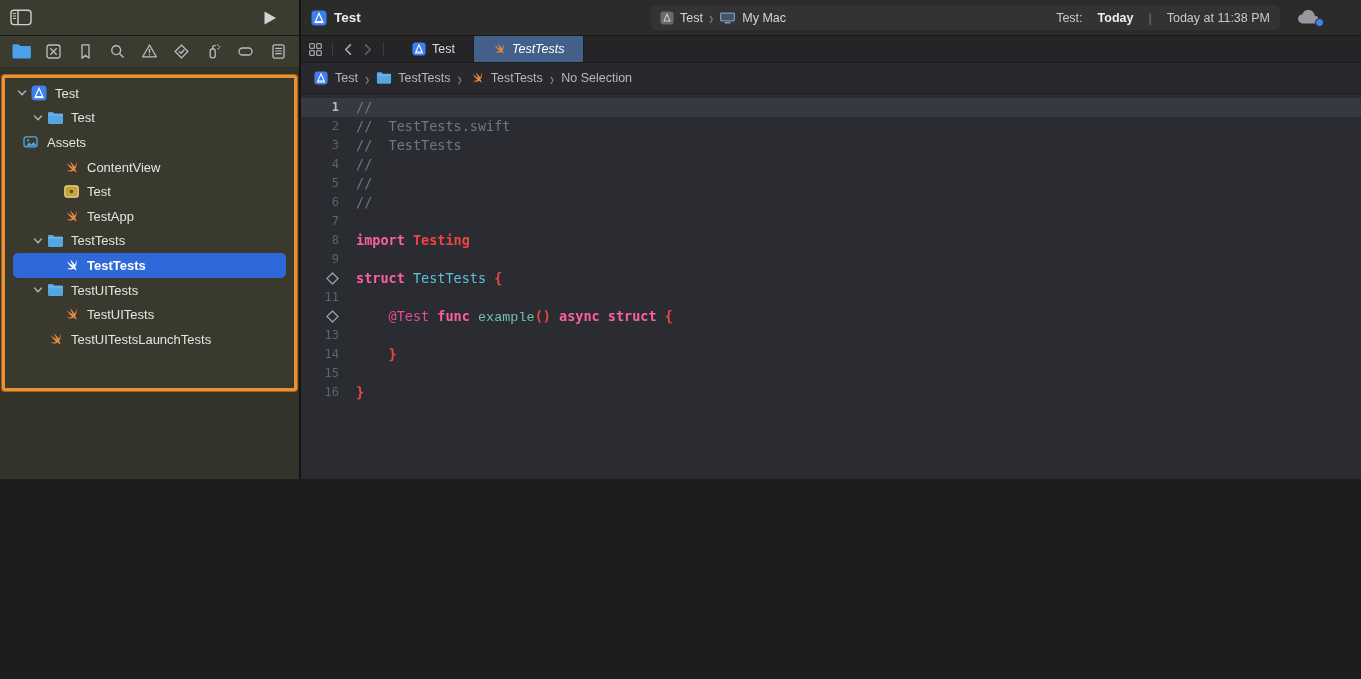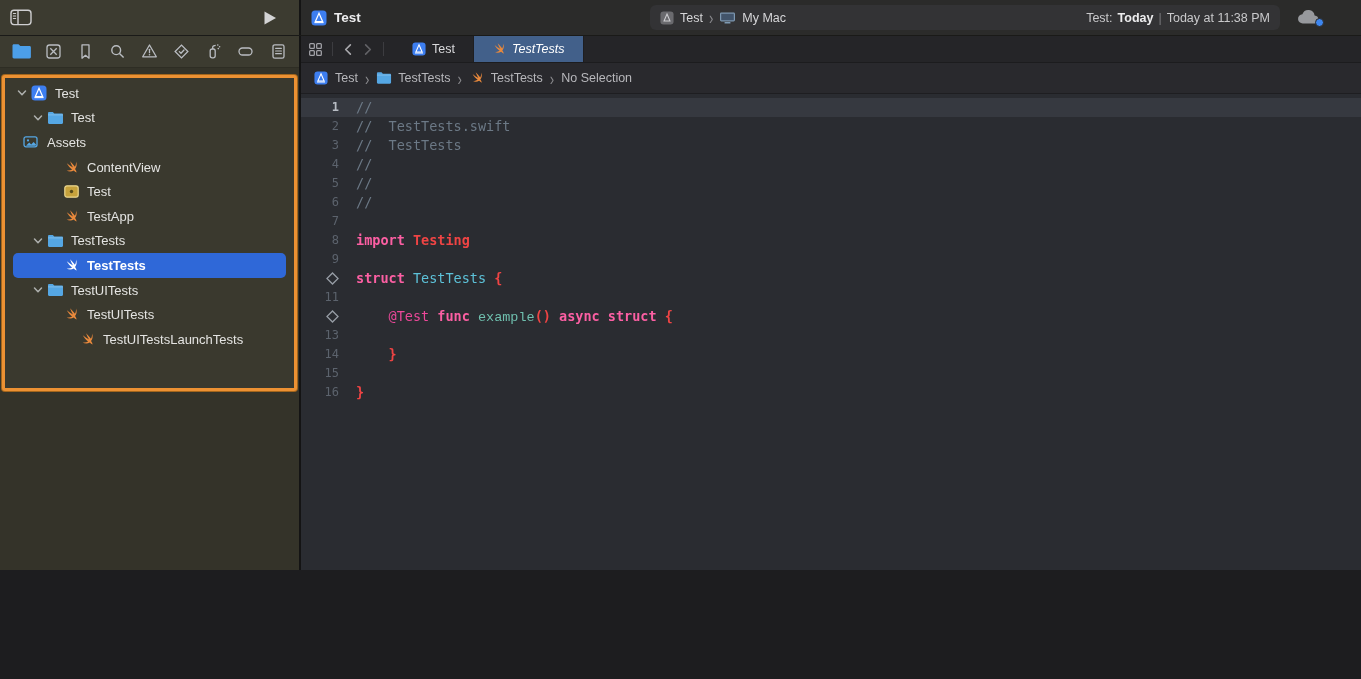--- a/index.html
+++ b/index.html
@@ -1,34 +1,34 @@
 <!DOCTYPE html>
 <html><head>
 <meta charset="utf-8">
 <style>
   * { margin:0; padding:0; box-sizing:border-box; }
   html,body { width:1361px; height:679px; overflow:hidden; background:#1d1d1f;
     font-family:"Liberation Sans","DejaVu Sans",sans-serif; -webkit-font-smoothing:antialiased; }
-  .window { position:relative; width:1361px; height:570px; display:flex; flex-direction:column; }
+  .window { position:relative; width:1361px; height:479px; display:flex; flex-direction:column; }
 
   
   .toolbar { height:36px; display:flex; flex:0 0 36px; border-bottom:1px solid #1a1a18; }
   .toolbar-left { width:301px; flex:0 0 301px; background:#3c3b30; display:flex; align-items:center;
     border-right:2px solid #141414; }
   .toolbar-right { flex:1; background:#2b2b2a; display:flex; align-items:center; }
   .icon { display:inline-flex; align-items:center; justify-content:center; }
   .tb-toggle { margin-left:10px; }
   .tb-play { margin-left:auto; margin-right:20px; }
   .project-badge { display:flex; align-items:center; gap:7px; margin-left:10px;
     color:#ececee; font-size:13.5px; font-weight:bold; }
   .activity-pill { margin-left:auto; width:630px; height:25px; background:#333335; border-radius:6px;
     display:flex; align-items:center; padding:0 10px; }
   .scheme-group { display:flex; align-items:center; gap:6px; color:#d6d6d8; font-size:12.5px; }
   .crumb-sep, .scheme-sep { color:#88888c; font-size:13px; transform:scaleY(1.35); display:inline-block; }
-  .status-group { margin-left:auto; color:#c9c9cb; font-size:12.5px; display:flex; gap:5px; align-items:flex-start; }
+  .status-group { margin-left:auto; color:#c9c9cb; font-size:12.5px; display:flex; gap:15px; align-items:flex-start; }
   .status-state { font-weight:bold; color:#ededee; }
   .status-div { color:#77777a; }
   .cloud-wrap { margin:0 40px 0 16px; position:relative; }
   .cloud-badge { position:absolute; right:-3px; bottom:-1px; width:9px; height:9px; border-radius:50%;
     background:#3d86f0; border:1.5px solid #2b2b2a; }
 
   
   .main { flex:1; display:flex; min-height:0; }
 
   
@@ -320,21 +320,21 @@
             </div>
             <div class="tree-row" style="padding-left:40px;">
               <span class="chev"></span>
               <span class="icon">
                 <svg width="15" height="15" viewBox="0 0 16 16">
                   <path d="M12.8 1.6c1.2 2.7.8 5.8-1 8 .9 1.1 1.5 2.3 1.7 3.7-1.2-.5-2.2-1.2-3.1-2.1-2.3 1.4-5.2 1.4-7.5-.1 2 .5 4.1.2 5.8-1C6.4 8.4 4.4 6.1 3 3.5c2 1.8 4.2 3.3 6.6 4.6C8.3 5.9 7.3 3.7 6.5 1.4c1.9 1.8 3.6 3.8 5.2 5.9.9-1.8 1.3-3.8 1.1-5.7z" fill="#e9893c"></path>
                 </svg>
               </span>
               <span class="lbl">TestUITests</span>
             </div>
-            <div class="tree-row" style="padding-left:56px;">
+            <div class="tree-row" style="padding-left:24px;">
               <span class="chev"></span>
               <span class="icon">
                 <svg width="15" height="15" viewBox="0 0 16 16">
                   <path d="M12.8 1.6c1.2 2.7.8 5.8-1 8 .9 1.1 1.5 2.3 1.7 3.7-1.2-.5-2.2-1.2-3.1-2.1-2.3 1.4-5.2 1.4-7.5-.1 2 .5 4.1.2 5.8-1C6.4 8.4 4.4 6.1 3 3.5c2 1.8 4.2 3.3 6.6 4.6C8.3 5.9 7.3 3.7 6.5 1.4c1.9 1.8 3.6 3.8 5.2 5.9.9-1.8 1.3-3.8 1.1-5.7z" fill="#e9893c"></path>
                 </svg>
               </span>
               <span class="lbl">TestUITestsLaunchTests</span>
             </div>
           </div>
       </div>

